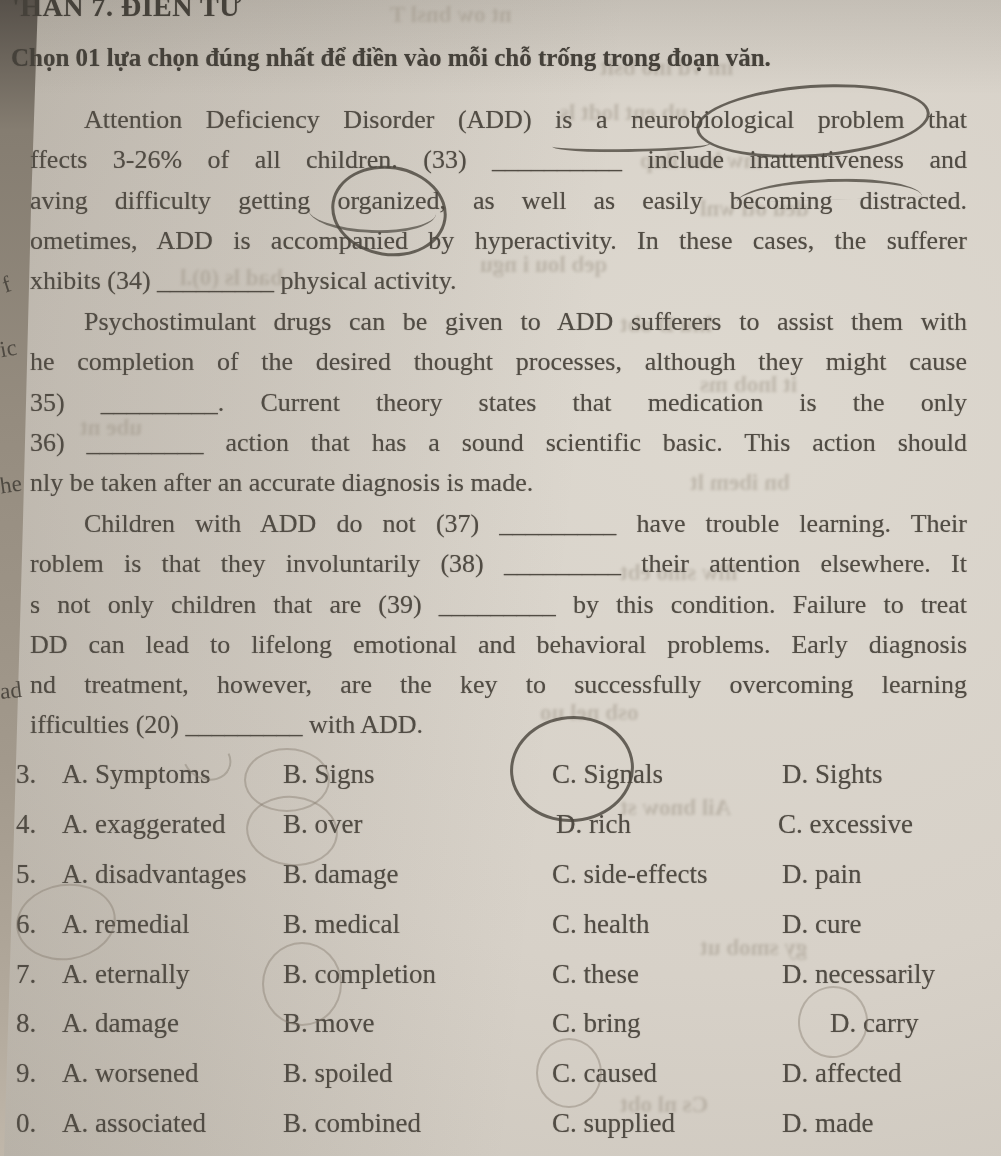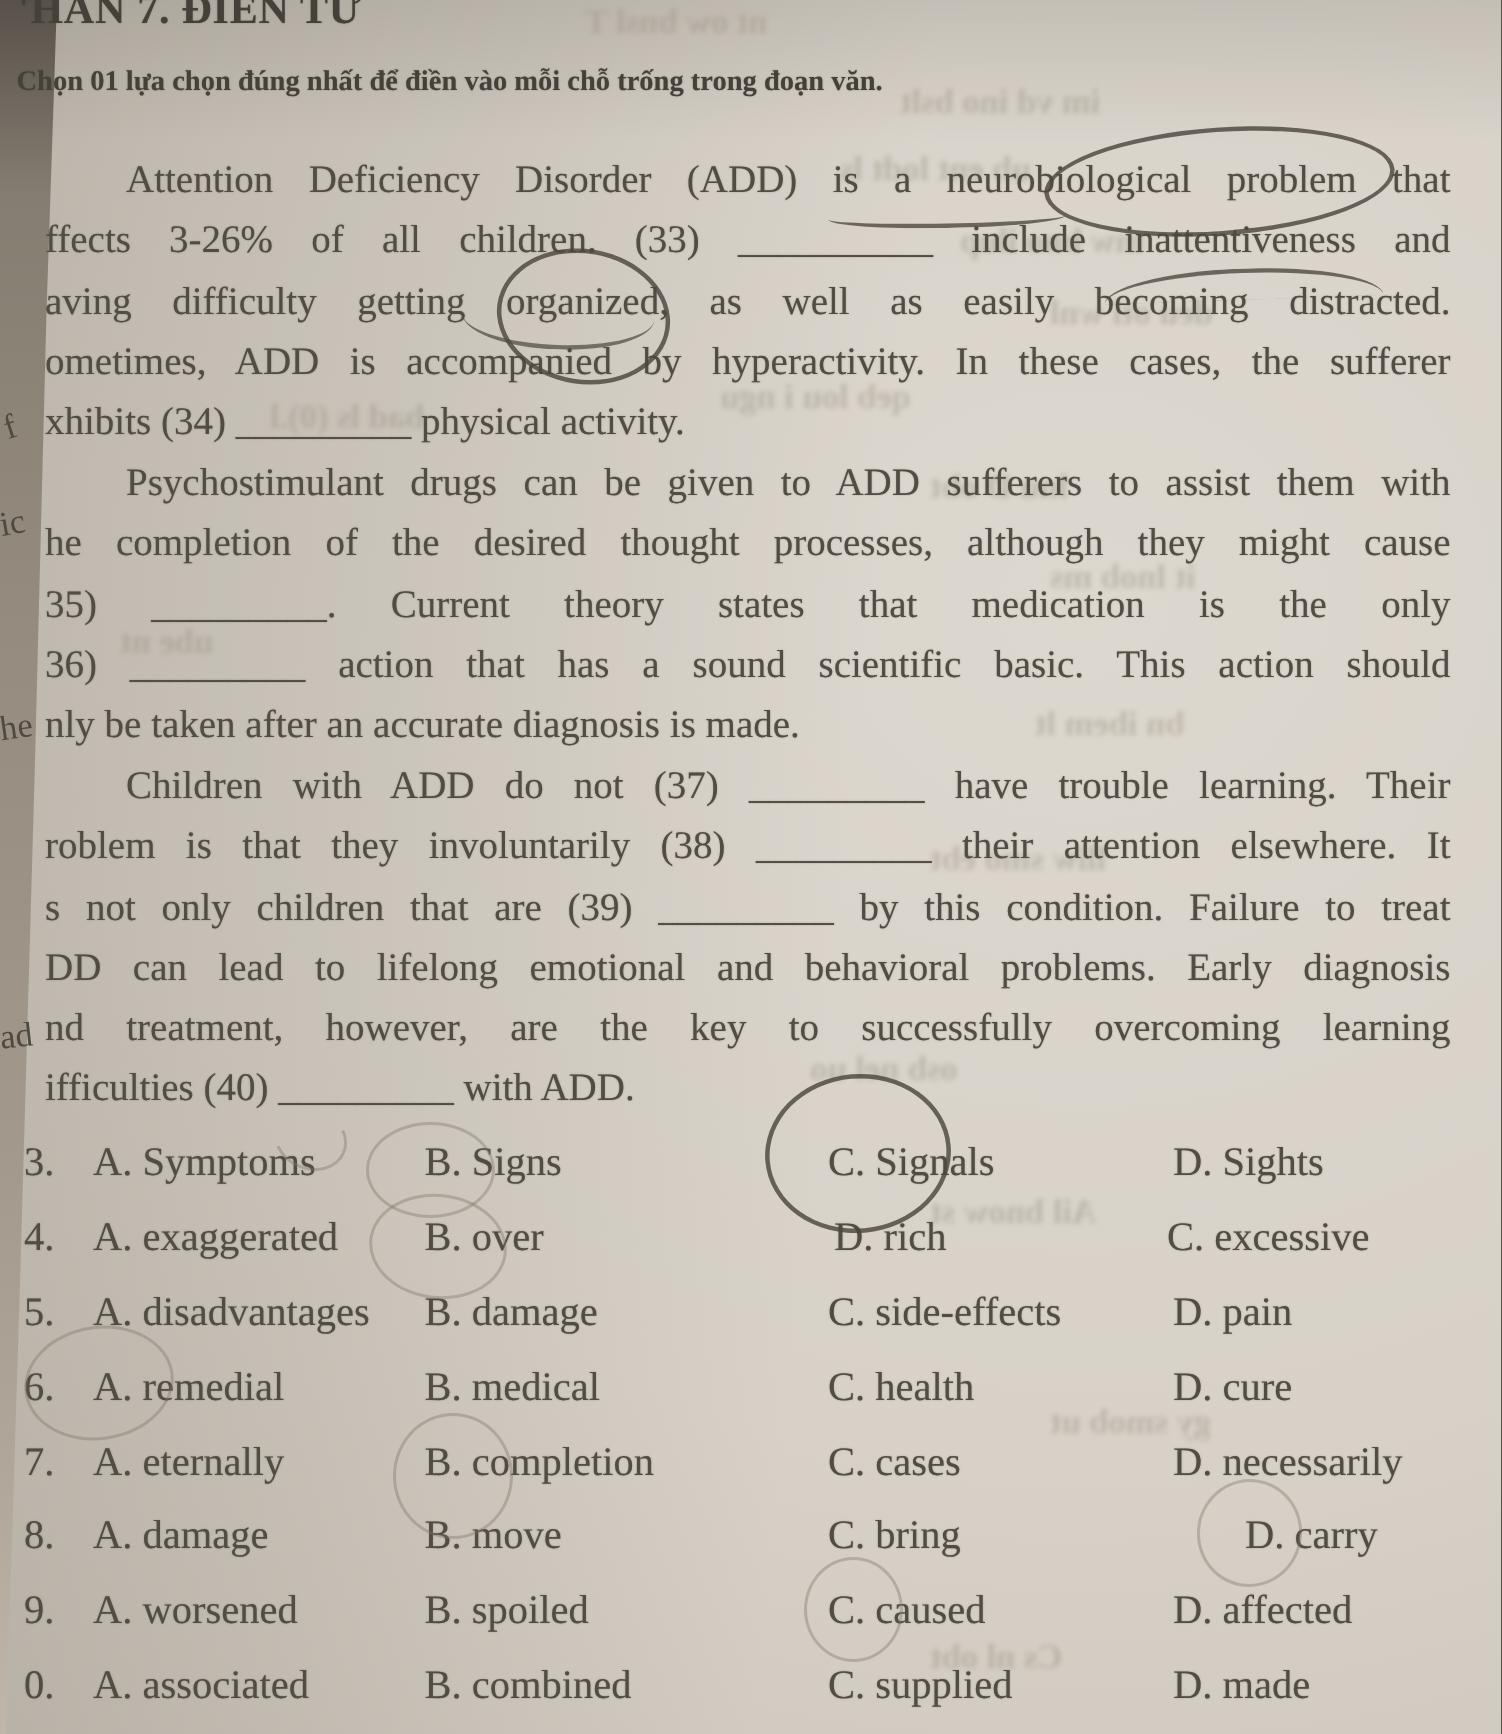--- a/index.html
+++ b/index.html
@@ -14,21 +14,21 @@
     text-shadow:0 0 1px rgba(81,76,68,.5);
   }
   
   .edge{
     position:absolute;left:0;top:0;width:42px;height:100%;
     background:linear-gradient(180deg,#57514a 0px,#857d71 130px,#958c7f 420px,#a2998c 760px,#b3aa9d 1020px,#c0b7aa 100%);
     clip-path:polygon(0 0,38px 0,31px 18%,23px 45%,13px 75%,4px 100%,0 100%);
   }
   .frag{position:absolute;font-size:23px;color:#4e4941;text-shadow:none;}
   .title{position:absolute;left:12px;top:-9px;margin:0;font-size:28px;font-weight:bold;color:#45413a;letter-spacing:.5px;white-space:nowrap;}
-  .instruction{position:absolute;left:11px;top:44px;margin:0;font-size:19px;font-weight:bold;color:#45413a;white-space:nowrap;text-align:right;}
+  .instruction{position:absolute;left:11px;top:44px;margin:0;font-size:25px;font-weight:bold;color:#45413a;white-space:nowrap;text-align:right;}
   .para{position:absolute;left:30px;width:937px;}
   .p1{top:100px}.p2{top:302px}.p3{top:504px}
   .line{height:40.3px;line-height:40.3px;font-size:26px;text-align:justify;text-align-last:justify;white-space:nowrap;}
   .line.last{text-align-last:left;}
   .line.indent{padding-left:54px;}
   .options{position:absolute;left:12px;top:750px;width:977px;}
   .orow{display:grid;grid-template-columns:262px 270px 226px 1fr;height:49.9px;line-height:49.9px;font-size:27px;}
   .cell{padding-left:8px;overflow:visible;white-space:nowrap;}
   .cell.a{display:flex;padding-left:4px;}
   .num{width:46px;flex:0 0 46px;}
@@ -92,21 +92,21 @@
     <div class="line">36) _________ action that has a sound scientific basic. This action should</div>
     <div class="line last">nly be taken after an accurate diagnosis is made.</div>
   </div>
 
   <div class="para p3">
     <div class="line indent">Children with ADD do not (37) _________ have trouble learning. Their</div>
     <div class="line">roblem is that they involuntarily (38) _________ their attention elsewhere. It</div>
     <div class="line">s not only children that are (39) _________ by this condition. Failure to treat</div>
     <div class="line">DD can lead to lifelong emotional and behavioral problems. Early diagnosis</div>
     <div class="line">nd treatment, however, are the key to successfully overcoming learning</div>
-    <div class="line last">ifficulties (40) _________ with ADD.</div>
+    <div class="line last">ifficulties (20) _________ with ADD.</div>
   </div>
 
   <div class="options">
     <div class="orow">
       <div class="cell a">
           <span class="num">3.</span>
           <span>A. Symptoms</span>
         </div>
       <div class="cell b">B. Signs</div>
       <div class="cell c">C. Signals</div>
@@ -138,21 +138,21 @@
       <div class="cell b">B. medical</div>
       <div class="cell c">C. health</div>
       <div class="cell d">D. cure</div>
     </div>
     <div class="orow">
       <div class="cell a">
           <span class="num">7.</span>
           <span>A. eternally</span>
         </div>
       <div class="cell b">B. completion</div>
-      <div class="cell c">C. cases</div>
+      <div class="cell c">C. these</div>
       <div class="cell d">D. necessarily</div>
     </div>
     <div class="orow">
       <div class="cell a">
           <span class="num">8.</span>
           <span>A. damage</span>
         </div>
       <div class="cell b">B. move</div>
       <div class="cell c">C. bring</div>
       <div class="cell d shift">D. carry</div>

